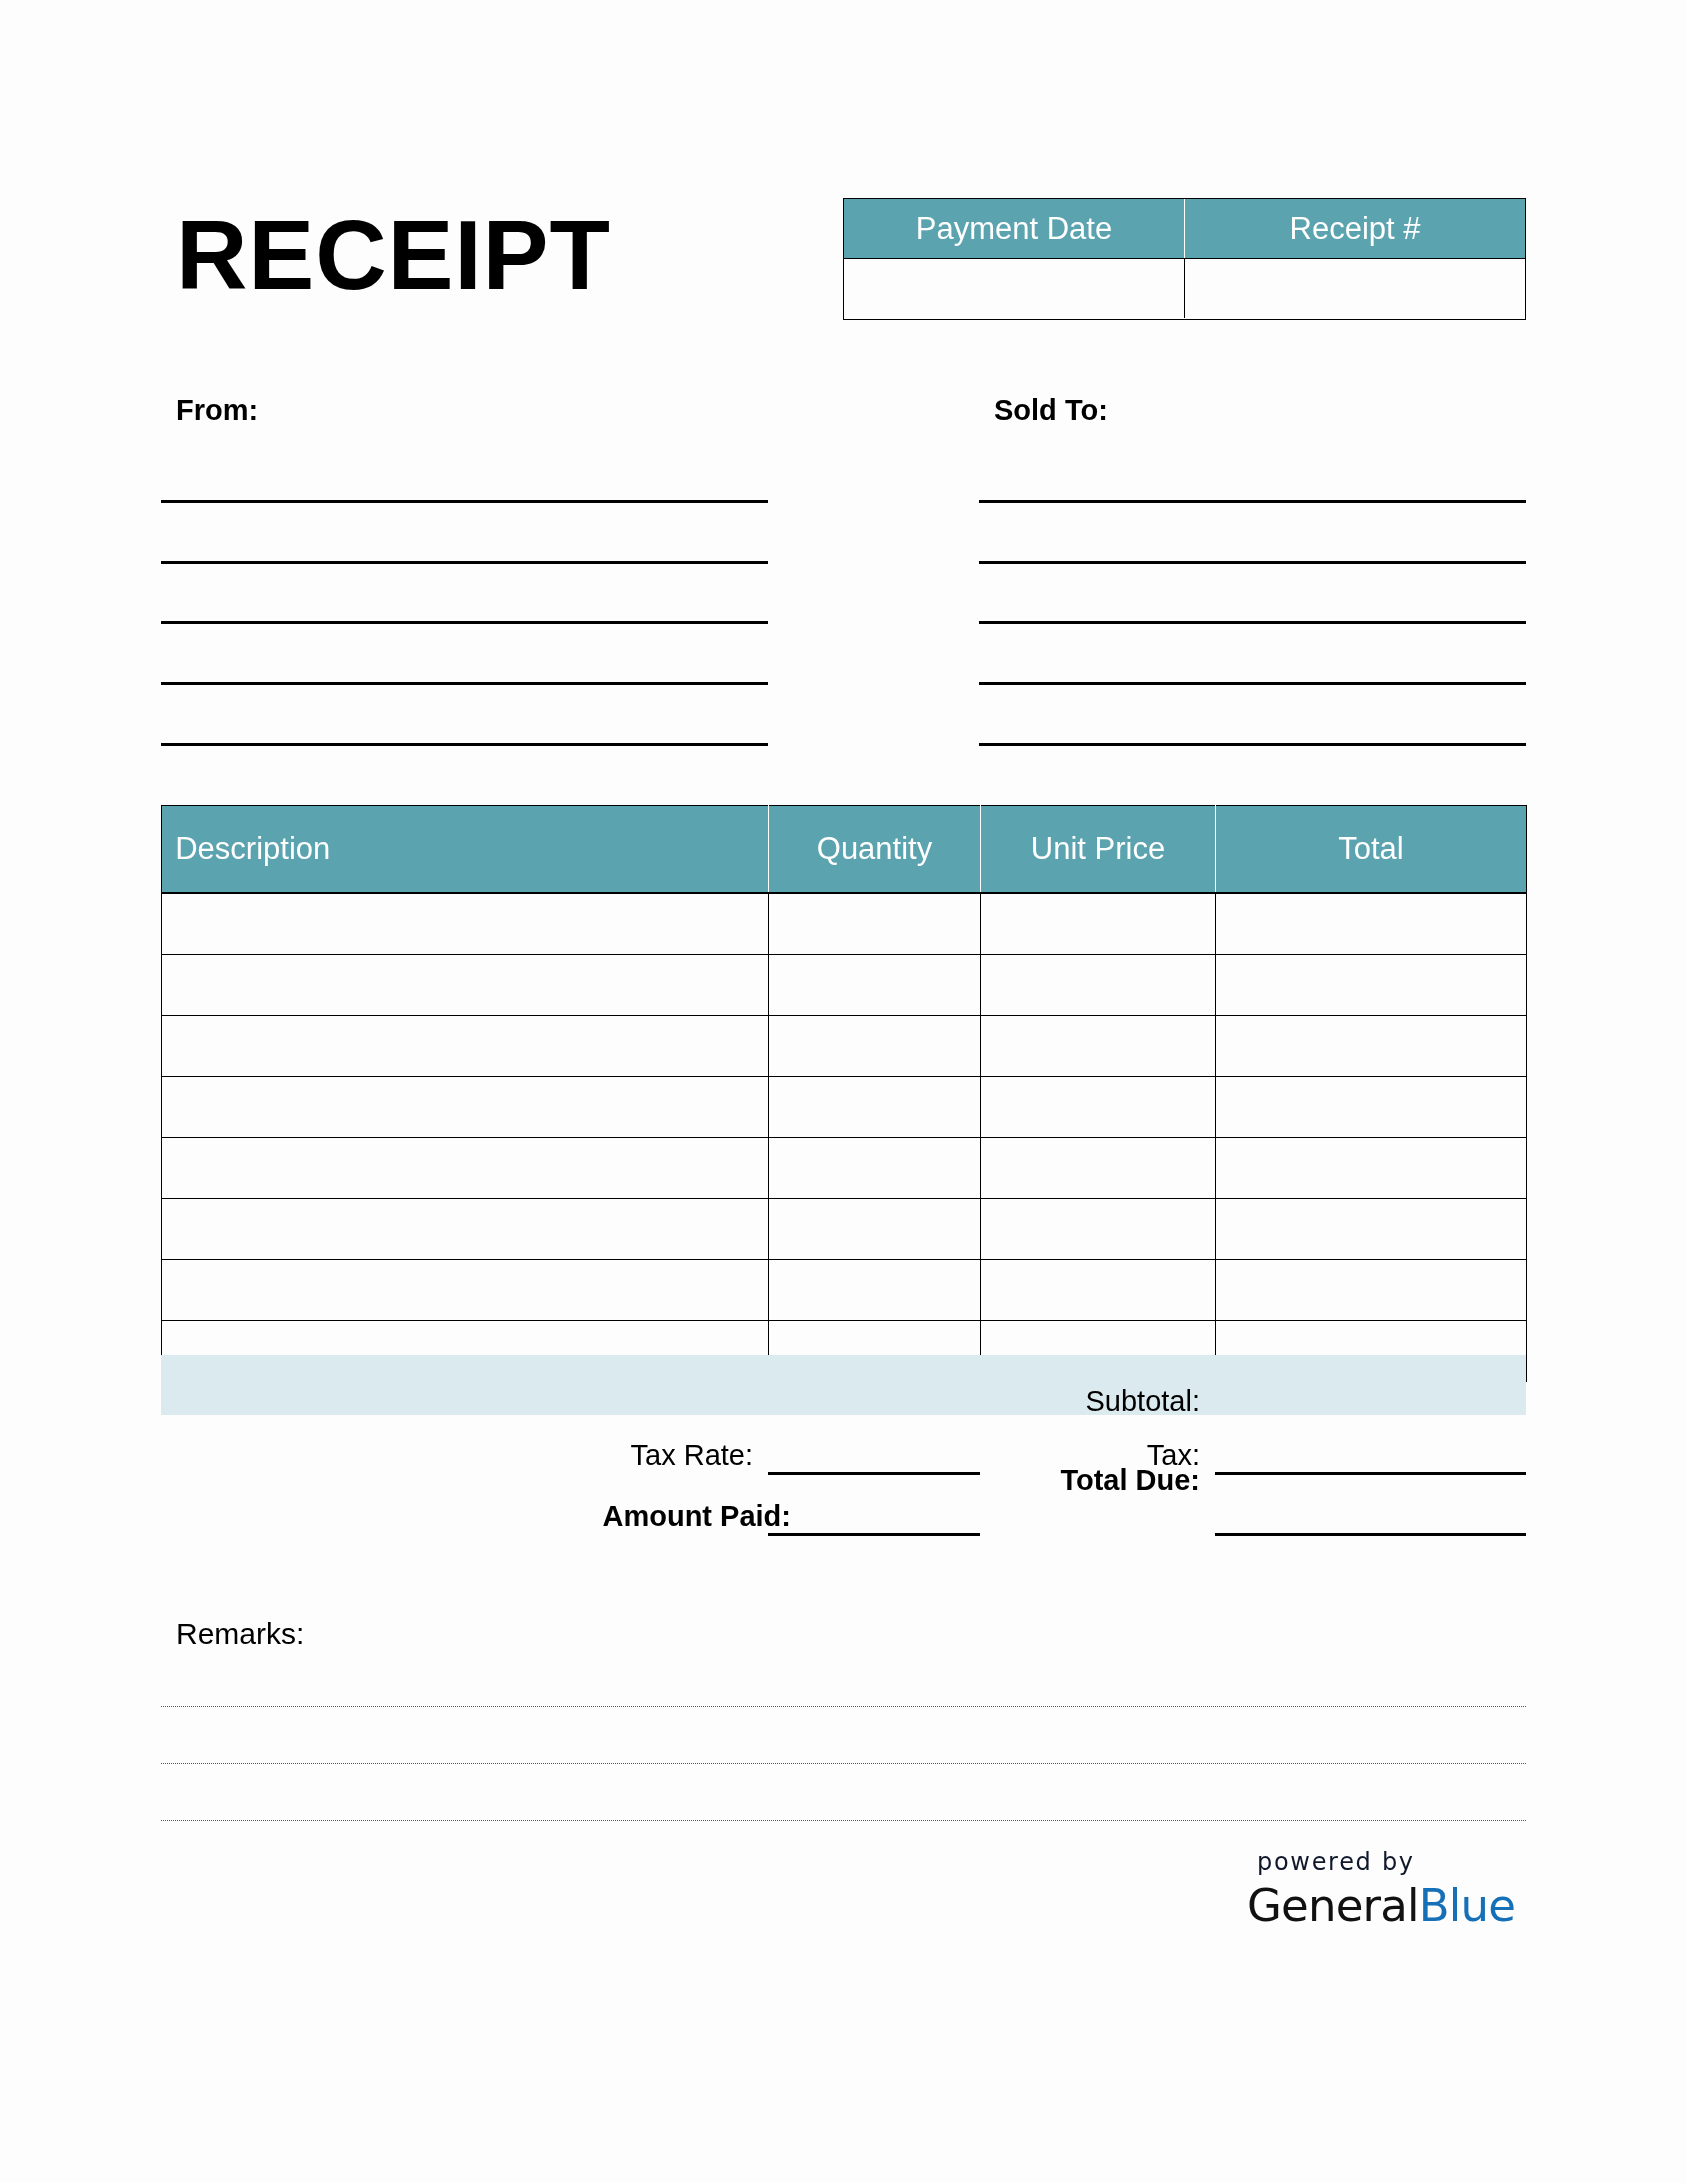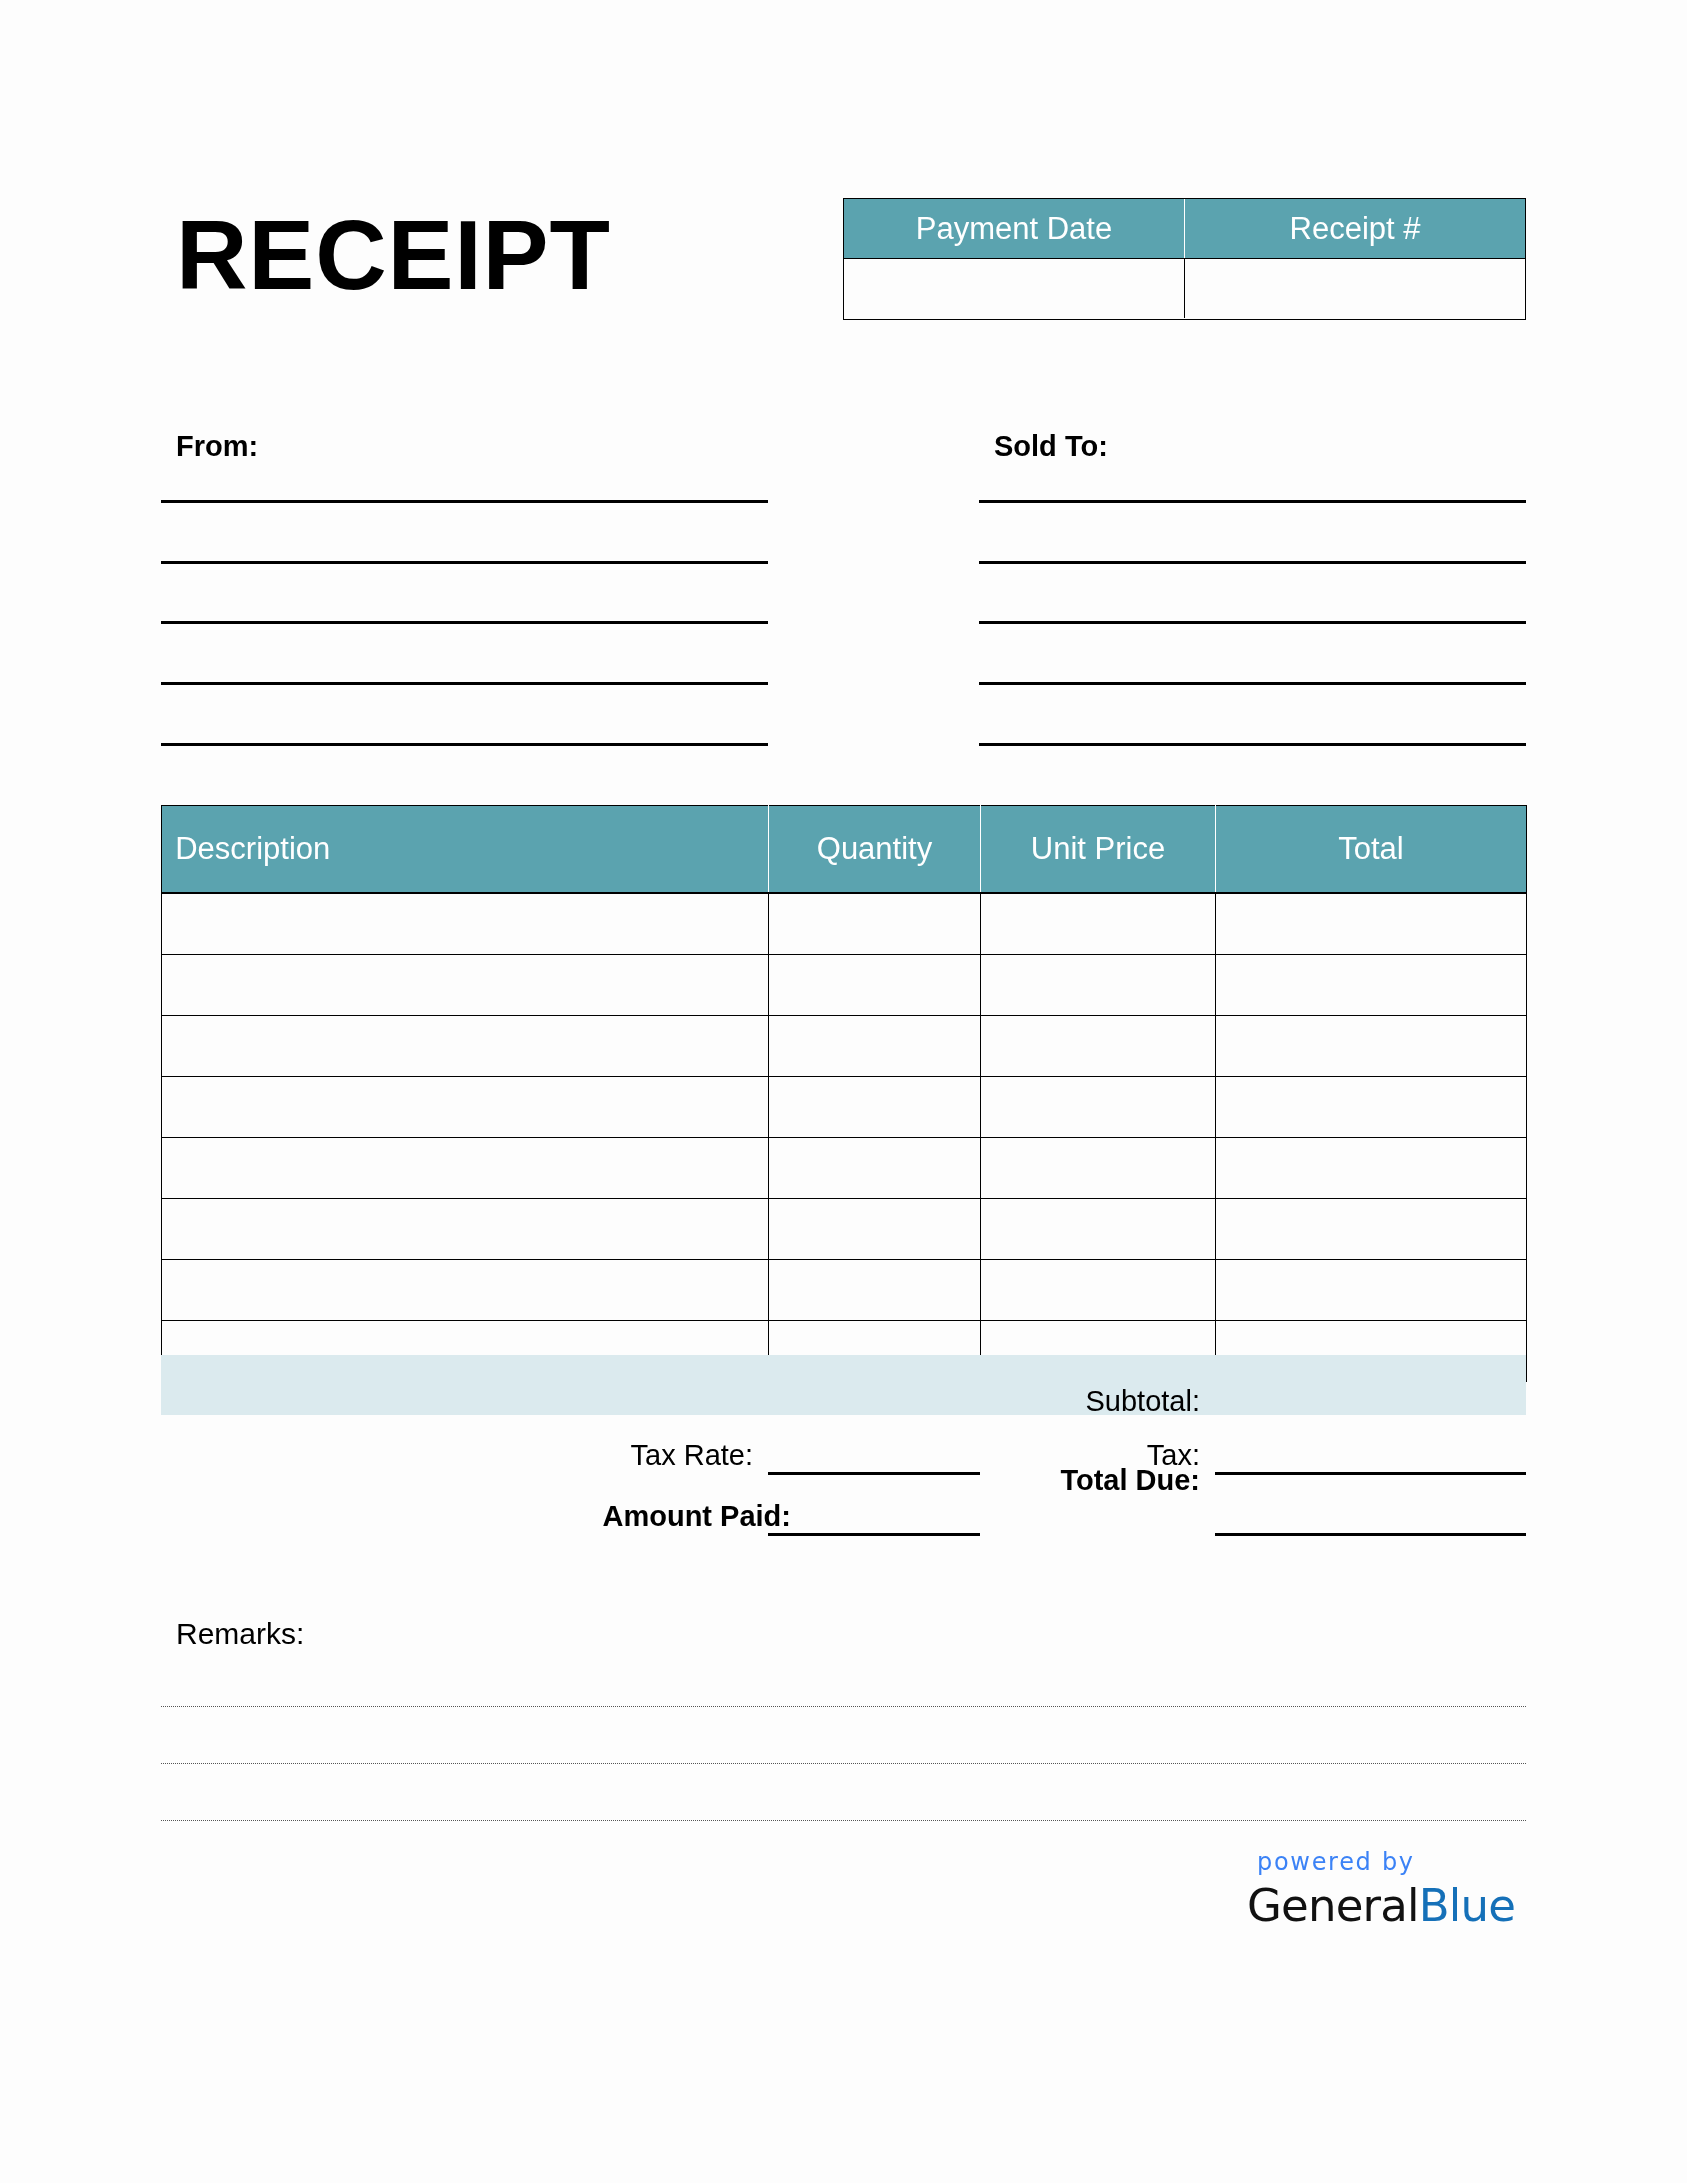--- a/index.html
+++ b/index.html
@@ -6,35 +6,35 @@
   body { width:1687px; height:2183px; background:#fdfdfd; position:relative; font-family:"Liberation Sans", sans-serif; color:#000; overflow:hidden; }
   .abs { position:absolute; }
   .title { left:176px; top:205px; font-size:99px; font-weight:bold; line-height:1; letter-spacing:0.8px; }
   .hdr-table { left:843px; top:198px; width:683px; height:122px; border:1.7px solid #000; box-sizing:border-box; }
   .hdr-row { display:flex; height:60px; background:#5ba3af; border-bottom:1.7px solid #000; box-sizing:border-box; }
   .hdr-cell { flex:1; display:flex; align-items:center; justify-content:center; color:#fff; font-size:31px; }
   .hdr-cell + .hdr-cell { border-left:1.7px solid #fff; }
   .val-row { display:flex; height:59px; }
   .val-cell { flex:1; }
   .val-cell + .val-cell { border-left:1.7px solid #000; }
-  .label-b { font-size:29px; font-weight:bold;margin-top:36px; }
+  .label-b { font-size:29px; font-weight:bold; }
   .line { position:absolute; height:2.5px; background:#000; }
   .items { left:161px; top:805px; width:1365px; border:1.7px solid #000; box-sizing:border-box; border-collapse:collapse; }
   table.items { border-collapse:collapse; table-layout:fixed; }
   table.items th { background:#5ba3af; color:#fff; font-weight:normal; font-size:31px; height:60px; padding:13px; border-left:1.7px solid #fff; }
   table.items th:first-child { text-align:left; padding-left:13.2px; border-left:none; }
   table.items td { height:60px; border:1.7px solid #000; padding:0; }
   table.items tr.head { border-bottom:2.5px solid #000; }
   .subtotal { left:161px; top:1355px; width:1365px; height:60px; background:#dbeaee; }
   .subtotal-label { position:absolute; right:326px; top:16px; line-height:60px; font-size:29px; }
   .rlabel { position:absolute; font-size:29px; text-align:right; }
   .rlabel.b { font-weight:bold; }
   .remarks { left:176px; top:1617px; font-size:30px; }
   .dot { position:absolute; left:161px; width:1365px; height:0; border-top:1.7px dotted #555; }
-  .powered { left:1257px; top:1848px; font-family:"DejaVu Sans", sans-serif; font-size:24px; color:#3b82f6; letter-spacing:1.7px; }
+  .powered { left:1257px; top:1848px; font-family:"DejaVu Sans", sans-serif; font-size:24px; color:#0f172a; letter-spacing:1.7px; }
   .brand { left:1247px; top:1879px; font-family:"DejaVu Sans", sans-serif; font-size:45px; color:#111; letter-spacing:-0.8px; }
   .brand .blue { color:#1570b8; }
 </style>
 </head>
 <body>
 
 <div class="abs title">RECEIPT</div>
 
 <div class="abs hdr-table">
   <div class="hdr-row">

